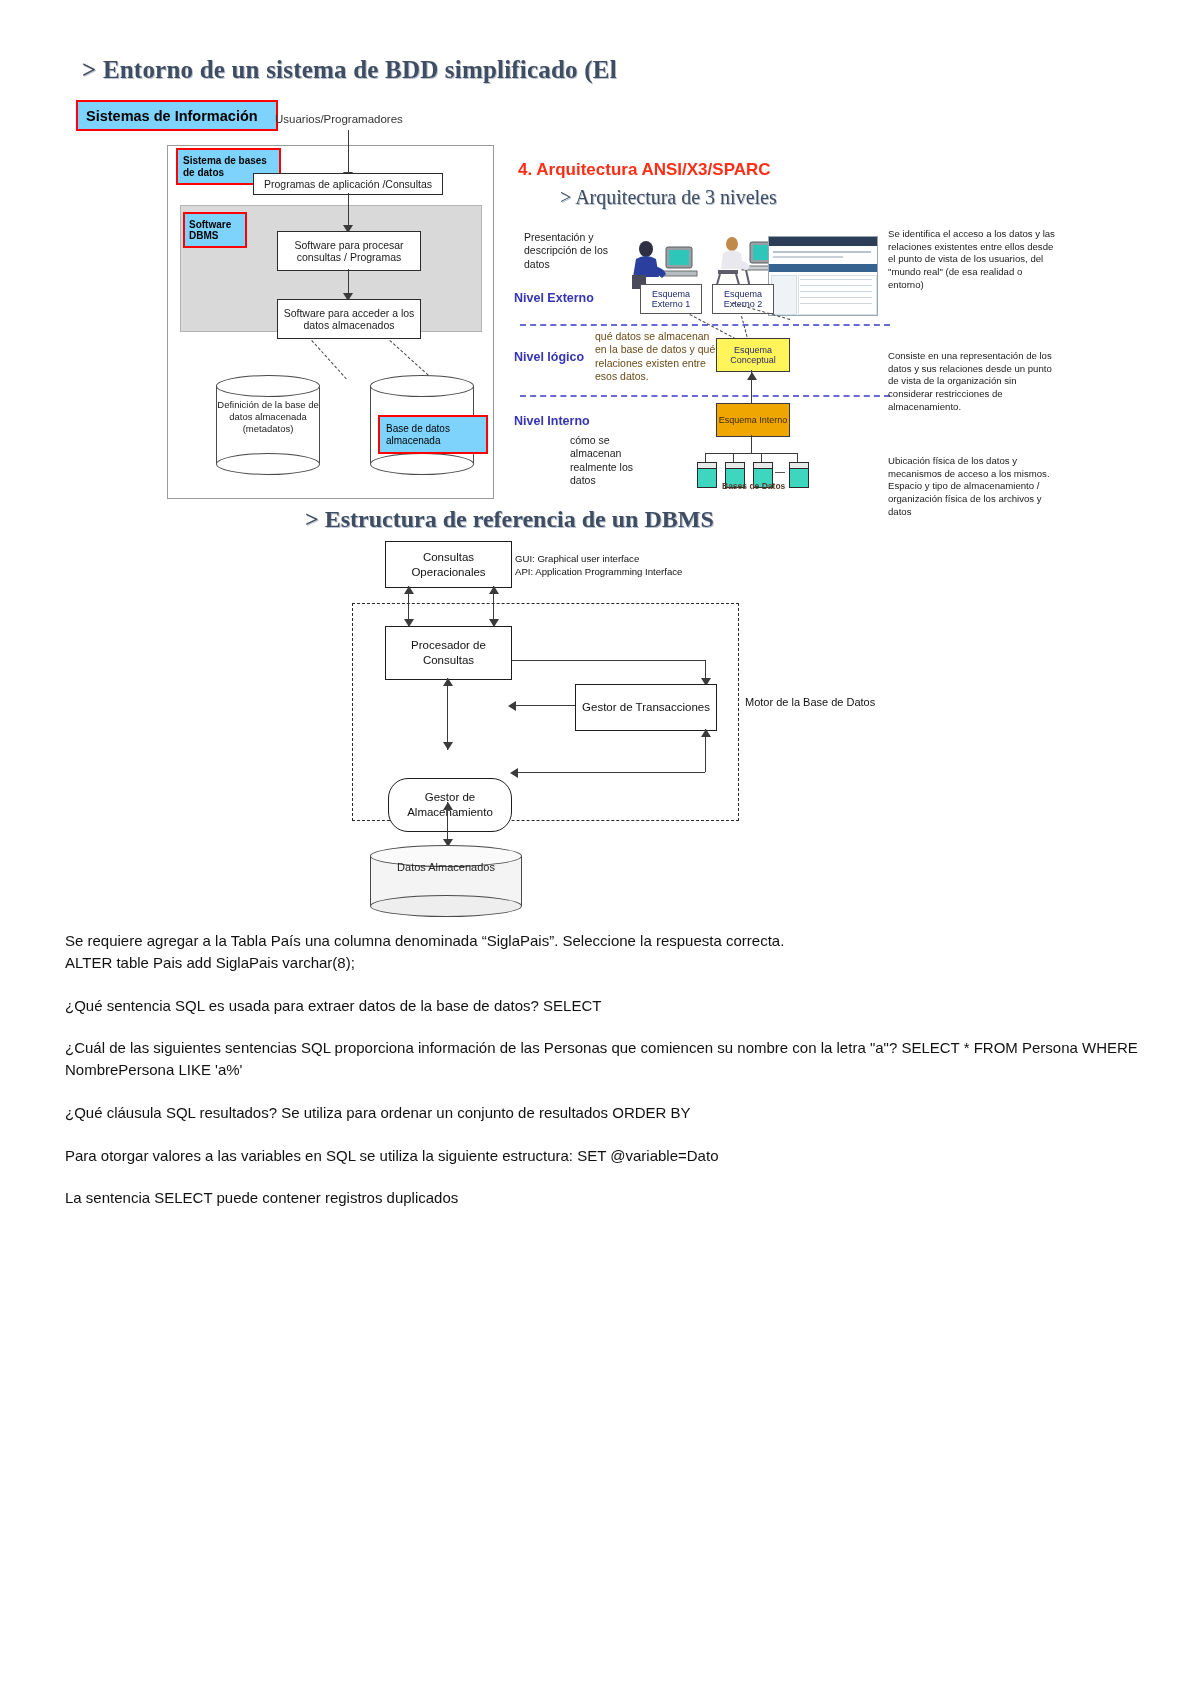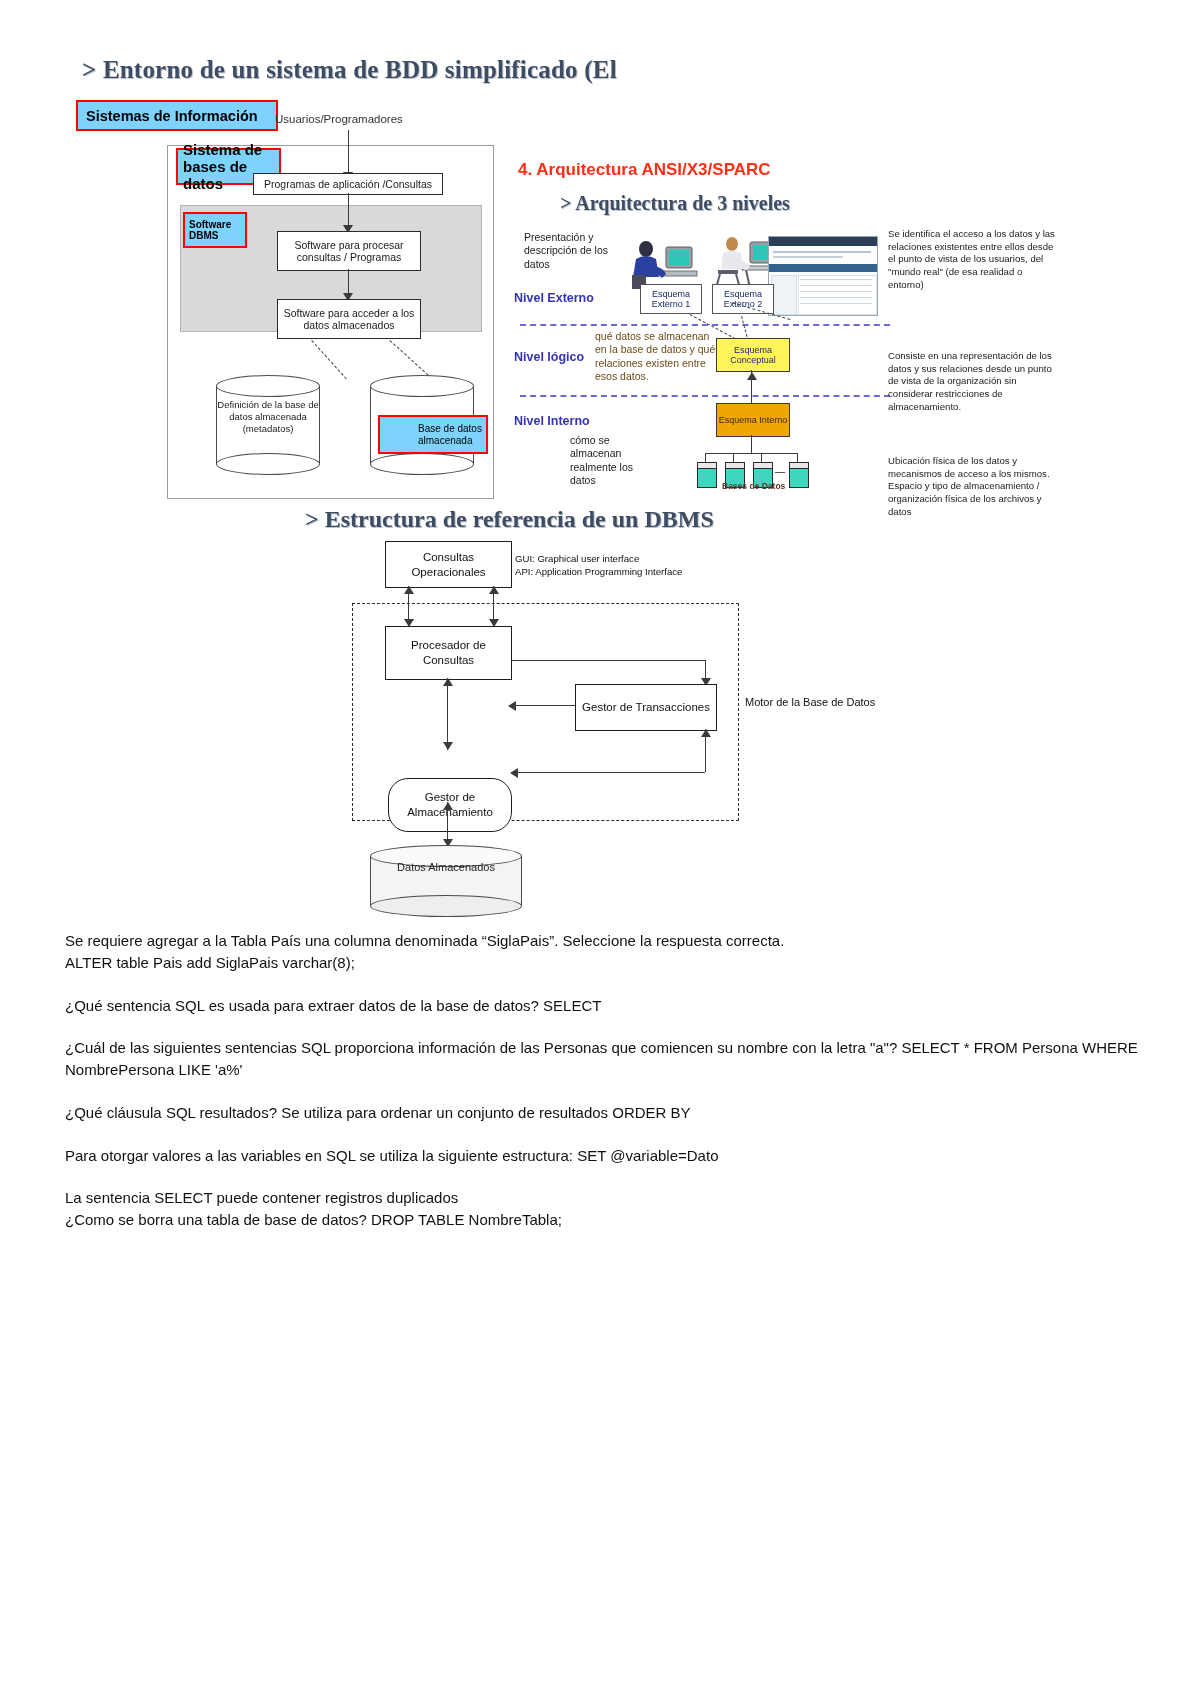--- a/index.html
+++ b/index.html
@@ -17,37 +17,37 @@
   .arrowup{position:absolute;width:0;height:0;border-left:5px solid transparent;border-right:5px solid transparent;border-bottom:8px solid #3a3a3a;}
   .arrowleft{position:absolute;width:0;height:0;border-top:5px solid transparent;border-bottom:5px solid transparent;border-right:8px solid #3a3a3a;}
 
   
   #sec1{position:absolute;left:0;top:0;width:1200px;height:520px;}
   #title1{left:82px;top:55px;font-family:"Liberation Serif",serif;font-weight:bold;font-size:25px;color:#3f4d63;letter-spacing:.2px;
           text-shadow:1px 1px 0 #b9c2cf;}
   #siTag{left:76px;top:100px;width:190px;height:27px;padding-left:8px;font-size:14.5px;font-weight:bold;}
   #usuarios{left:275px;top:112px;font-size:11.5px;color:#333;}
   #outerFrame{position:absolute;left:167px;top:145px;width:325px;height:352px;border:1px solid #9b9b9b;background:#fff;}
-  #sbdTag{left:176px;top:148px;width:96px;height:33px;padding-left:5px;font-size:15px;font-weight:bold;line-height:1.15;align-items:center;}
+  #sbdTag{left:176px;top:148px;width:96px;height:33px;padding-left:5px;font-size:10px;font-weight:bold;line-height:1.15;align-items:center;}
   #greyPanel{position:absolute;left:180px;top:205px;width:300px;height:125px;background:#d9d9d9;border:1px solid #b4b4b4;}
   #swTag{left:183px;top:212px;width:56px;height:32px;padding-left:4px;font-size:10px;font-weight:bold;line-height:1.15;align-items:center;}
   #bdAlmTag{left:378px;top:415px;width:100px;height:35px;padding-left:6px;font-size:10px;line-height:1.2;align-items:center;}
 
   .procbox{font-size:10.5px;color:#1a1a1a;}
   .cyl{position:absolute;}
   .cyl .cyl-body{position:absolute;left:0;right:0;top:11px;bottom:11px;border-left:1px solid #4a4a4a;border-right:1px solid #4a4a4a;background:#fff;}
   .cyl .cyl-top{position:absolute;left:0;top:0;width:100%;height:22px;border:1px solid #4a4a4a;border-radius:50%;background:#fff;box-sizing:border-box;}
   .cyl .cyl-bot{position:absolute;left:0;bottom:0;width:100%;height:22px;border:1px solid #4a4a4a;border-radius:50%;background:#fff;box-sizing:border-box;}
   .cyl .cyl-txt{position:absolute;left:0;right:0;top:24px;text-align:center;font-size:9.5px;line-height:1.25;color:#222;}
 
   .dashline{position:absolute;border-top:1px dashed #444;height:0;transform-origin:0 0;}
 
   
   #title2a{left:518px;top:160px;font-size:17px;color:#ff2f17;font-weight:bold;}
-  #title2b{left:560px;top:185px;font-family:"Liberation Serif",serif;font-size:20px;font-weight:bold;color:#3f4d63;text-shadow:1px 1px 0 #b9c2cf;margin-top:6px;}
+  #title2b{left:560px;top:185px;font-family:"Liberation Serif",serif;font-size:20px;font-weight:normal;color:#3f4d63;text-shadow:1px 1px 0 #b9c2cf;}
   .nivel{position:absolute;font-size:12.5px;font-weight:bold;color:#3434b5;}
   .ndesc{position:absolute;font-size:10.5px;color:#6b4b17;line-height:1.28;}
   .ndesc2{position:absolute;font-size:10.5px;color:#1b1b1b;line-height:1.28;}
   .schemabox{position:absolute;border:1px solid #555;font-size:9px;text-align:center;display:flex;align-items:center;justify-content:center;line-height:1.15;color:#1d2a6b;}
   .rightdesc{position:absolute;font-size:9.6px;color:#1b1b1b;line-height:1.32;width:172px;}
   .person{position:absolute;}
   .db-can{position:absolute;width:18px;height:24px;background:#3fd6c0;border:1px solid #2a2a2a;}
   .db-can:before{content:"";position:absolute;left:-1px;top:-1px;width:18px;height:5px;background:#e9e9e9;border:1px solid #2a2a2a;}
 
   
@@ -117,21 +117,21 @@
     <div class="cyl-txt">Definición de la base de datos almacenada (metadatos)</div>
   </div>
 
   <div class="cyl" style="left:370px;top:375px;width:104px;height:100px;">
     <div class="cyl-body"></div>
     <div class="cyl-top"></div>
     <div class="cyl-bot"></div>
   </div>
 
   <div class="redbox" id="bdAlmTag">
-    <span style="font-size:10px;line-height:1.2;margin-left:32px;">Base de datos almacenada</span>
+    <span style="font-size:10px;line-height:1.2;">Base de datos almacenada</span>
   </div>
 </div>
 
 <div class="abs" style="left:0;top:0;width:1200px;height:520px;">
 
   <div class="lbl" id="title2a">4. Arquitectura ANSI/X3/SPARC</div>
   <div class="lbl" id="title2b">&gt; Arquitectura de 3 niveles</div>
 
   <div class="ndesc2" style="left:524px;top:231px;width:95px;">Presentación y descripción de los datos</div>
   <div class="nivel" style="left:514px;top:291px;">Nivel Externo</div>
@@ -286,14 +286,13 @@
 </div>
 
 <div id="bodytext">
   <p class="tight">Se requiere agregar a la Tabla País una columna denominada “SiglaPais”. Seleccione la respuesta correcta.</p>
   <p>ALTER table Pais add SiglaPais varchar(8);</p>
   <p>¿Qué sentencia SQL es usada para extraer datos de la base de datos? SELECT</p>
   <p>¿Cuál de las siguientes sentencias SQL proporciona información de las Personas que comiencen su nombre con la letra "a"?   SELECT * FROM Persona WHERE NombrePersona LIKE 'a%'</p>
   <p>¿Qué cláusula SQL resultados? Se utiliza para ordenar un conjunto de resultados ORDER BY</p>
   <p>Para otorgar valores a las variables en SQL se utiliza la siguiente estructura:  SET @variable=Dato</p>
   <p class="tight">La sentencia SELECT puede contener registros duplicados</p>
-  <p>¿Como se borra una tabla de base de datos?  DROP TABLE NombreTabla;</p>
 </div>
 
 </body></html>

